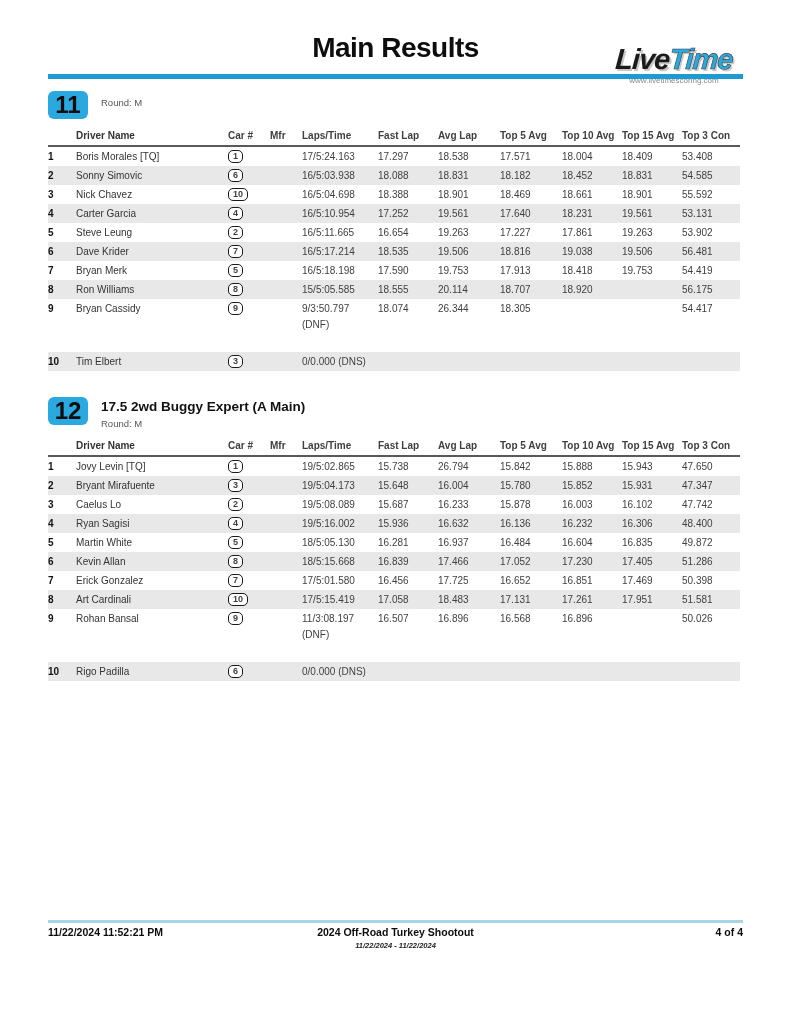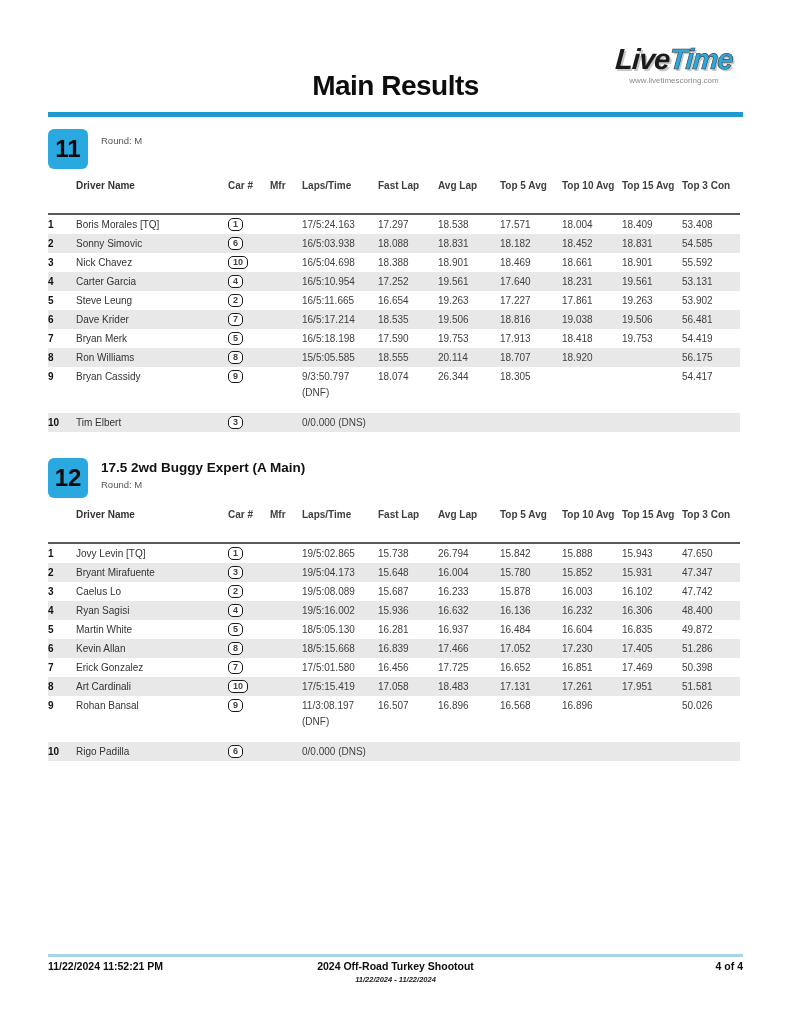--- a/index.html
+++ b/index.html
@@ -12,21 +12,21 @@
   html,body{background:#888;}
   body{font-family:"Liberation Sans","DejaVu Sans",sans-serif;}
   .page{
     position:relative;
     width:791px;height:1024px;
     background:#fff;
     margin:0 auto;
     overflow:hidden;
   }
   
-  .hdr{position:relative;padding-top:70px;}
+  .hdr{position:relative;padding-top:32px;}
   .page-title{
     text-align:center;
     font-size:28px;
     font-weight:bold;
     color:#0d0d0d;
     letter-spacing:-0.5px;
   }
   .logo{
     position:absolute;top:44px;right:38px;width:158px;text-align:center;
   }
@@ -42,64 +42,64 @@
   .logo-site{font-size:8px;color:#8a8a8a;margin-top:2px;}
   .rule-top{
     margin:10px 48px 0 48px;
     height:5px;background:var(--rule);
   }
   
   .section{margin:12px 48px 0 48px;}
   .section.second{margin-top:26px;}
   .sec-head{display:flex;align-items:flex-start;}
   .race-badge{
-    width:40px;height:40px;border-radius:6px;
+    width:40px;height:28px;border-radius:6px;
     background:var(--accent);
     display:flex;align-items:center;justify-content:center;
     font-size:24px;font-weight:bold;color:#0b0b0b;
     flex:0 0 40px;
   }
   .sec-titles{margin-left:13px;padding-top:2px;}
   .race-title{font-size:13.5px;font-weight:bold;color:#111;}
   .race-round{font-size:9.5px;color:#555;margin-top:4px;}
   
   .rtable{margin-top:10px;width:692px;font-size:10px;}
   .trow{
     display:grid;
     grid-template-columns:28px 152px 42px 32px 76px 60px 62px 62px 60px 60px 58px;
     align-items:start;
   }
   .thead{
     font-weight:bold;color:#0e0e0e;
     border-bottom:2px solid #58595b;
-    padding-bottom:21px;
+    padding-bottom:3px;
   }
   .thead .cell{line-height:13px;}
   .tbody .trow{min-height:19px;}
   .tbody .trow.striped{background:var(--stripe);}
   .cell{position:relative;line-height:19px;color:#3f3f3f;overflow:hidden;white-space:nowrap;}
   .col-pos{font-weight:bold;color:#111;}
   .col-driver{color:#333;}
-  .note-line{line-height:14px;padding-bottom:13px;}
+  .note-line{line-height:14px;padding-bottom:20px;}
   .car-badge{
     display:inline-block;min-width:14px;padding:0 4px;
     border:1.5px solid #1a1a1a;border-radius:5px;
     background:#fff;font-weight:bold;font-size:9px;
     line-height:11px;text-align:center;
     position:relative;top:-1px;
   }
   
   .cell.notch-left::before{
     content:"";position:absolute;left:0;top:0;bottom:0;width:17px;background:#fff;
   }
   .cell.notch-mid::before{
     content:"";position:absolute;left:14px;top:0;bottom:0;width:12px;background:#fff;
   }
   
-  .pfooter{position:absolute;left:48px;right:48px;top:954px;}
+  .pfooter{position:absolute;left:48px;right:48px;top:920px;}
   .rule-bottom{height:3px;background:var(--softrule);}
   .f-grid{display:grid;grid-template-columns:1fr auto 1fr;margin-top:3px;}
   .f-left{font-size:10.5px;font-weight:bold;color:#0d0d0d;text-align:left;}
   .f-center{text-align:center;}
   .f-event{font-size:10.5px;font-weight:bold;color:#0d0d0d;}
   .f-dates{font-size:7.5px;font-weight:bold;color:#222;margin-top:3px;font-style:italic;}
   .f-right{font-size:10.5px;font-weight:bold;color:#0d0d0d;text-align:right;}
 </style>
 </head>
 <body>

